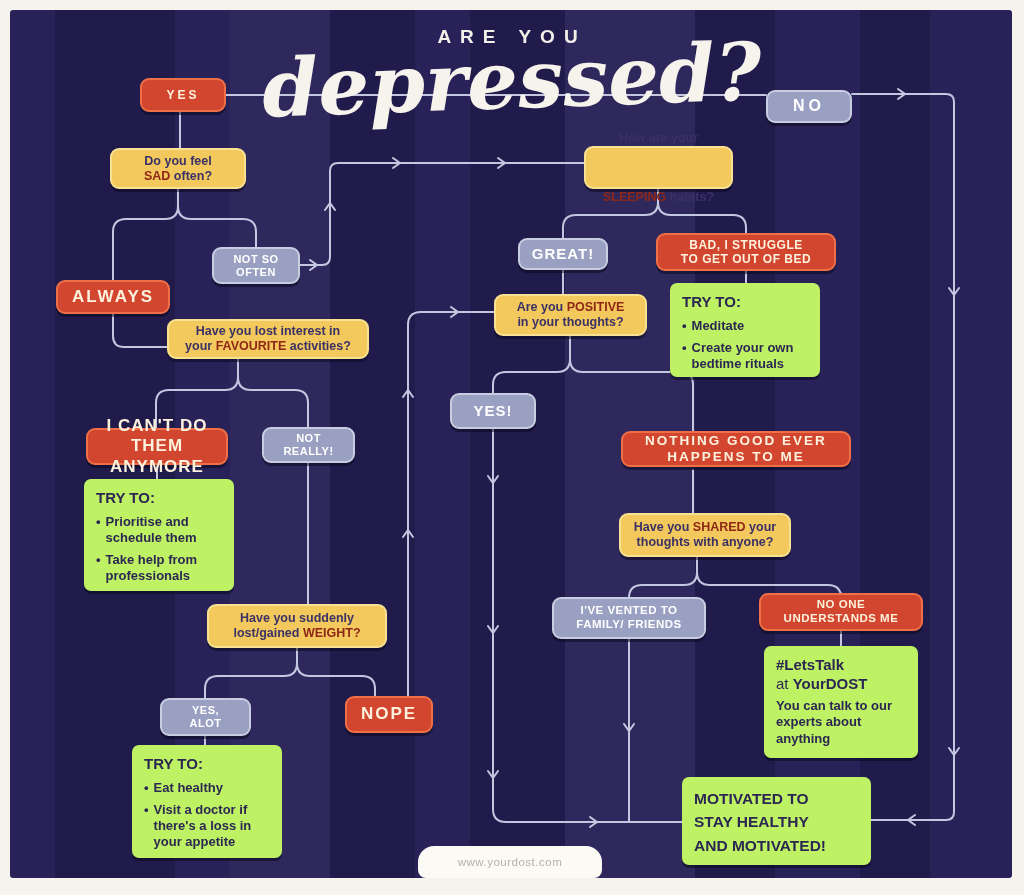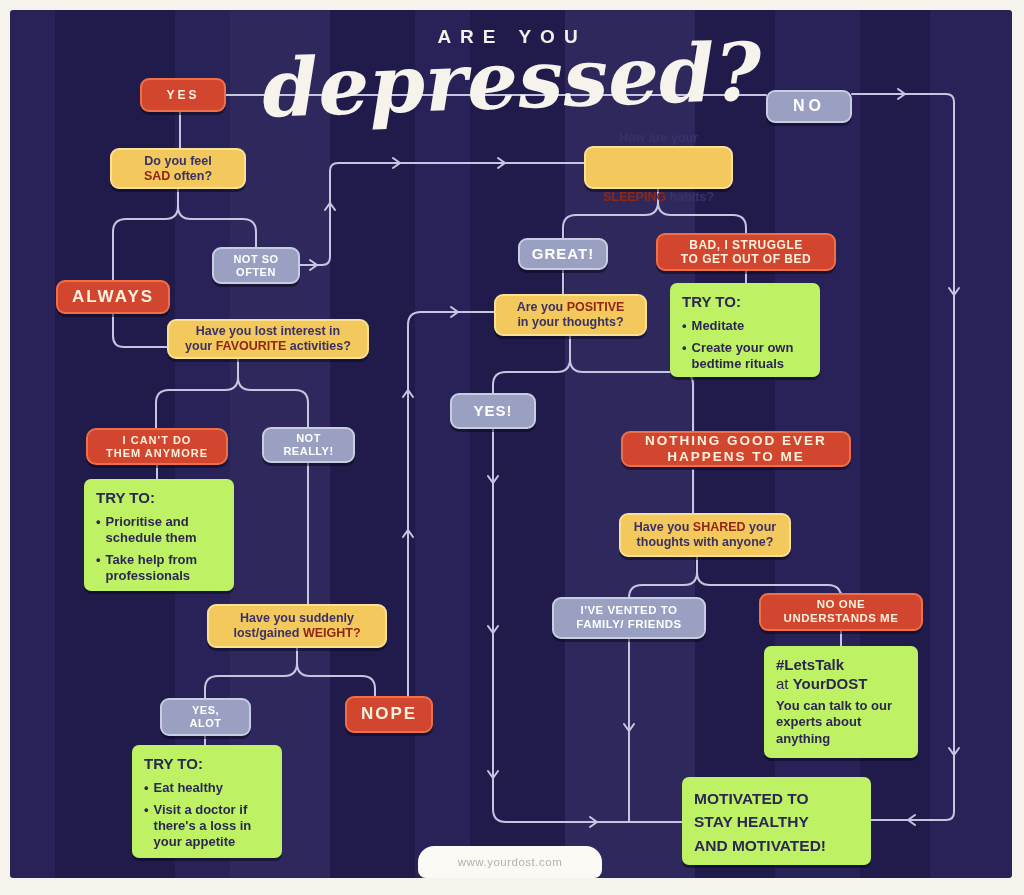--- a/index.html
+++ b/index.html
@@ -156,21 +156,21 @@
         <div class="ln"><span>YES!</span></div>
       </div>
       <div class="node red" style="left: 621px; top: 431px; width: 230px; height: 36px; font-size: 13.5px; letter-spacing: 2px;">
         <div class="ln"><span>NOTHING GOOD EVER</span></div>
         <div class="ln"><span>HAPPENS TO ME</span></div>
       </div>
       <div class="node yellow" style="left: 167px; top: 319px; width: 202px; height: 40px; font-size: 12.5px;">
         <div class="ln"><span>Have you lost interest in</span></div>
         <div class="ln"><span>your </span><span class="em">FAVOURITE</span><span> activities?</span></div>
       </div>
-      <div class="node red" style="left: 86px; top: 428px; width: 142px; height: 37px; font-size: 11px; letter-spacing: 1px; border-radius: 10px;">
+      <div class="node red" style="left: 86px; top: 428px; width: 142px; height: 37px; font-size: 17px; letter-spacing: 1px;">
         <div class="ln"><span>I CAN'T DO</span></div>
         <div class="ln"><span>THEM ANYMORE</span></div>
       </div>
       <div class="node lavender" style="left: 262px; top: 427px; width: 93px; height: 36px; font-size: 11px; letter-spacing: 0.5px;">
         <div class="ln"><span>NOT</span></div>
         <div class="ln"><span>REALLY!</span></div>
       </div>
       <div class="node cream" style="left: 84px; top: 479px; width: 150px; height: 112px;">
         <div class="advice-head"><span class="bn">TRY TO:</span></div>
         <div class="bullet">

